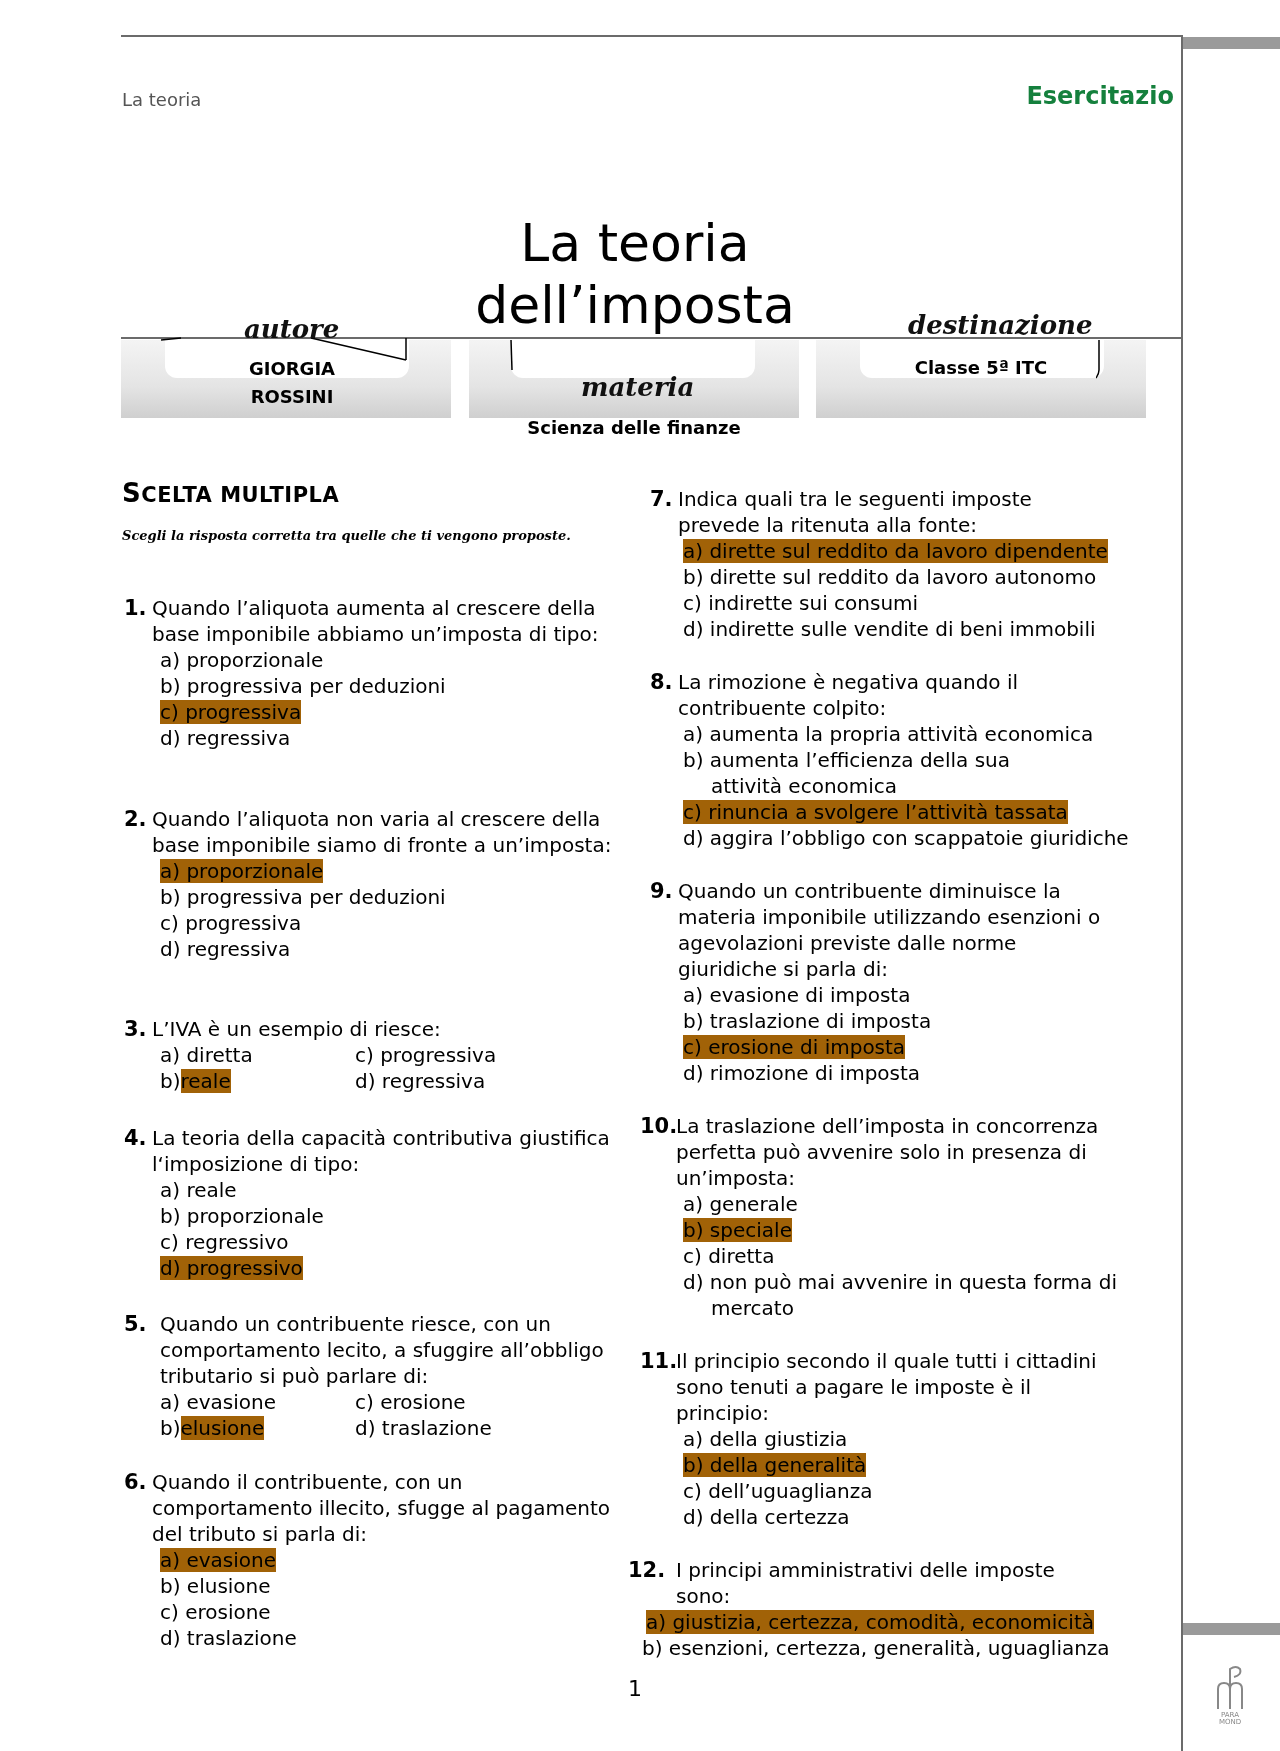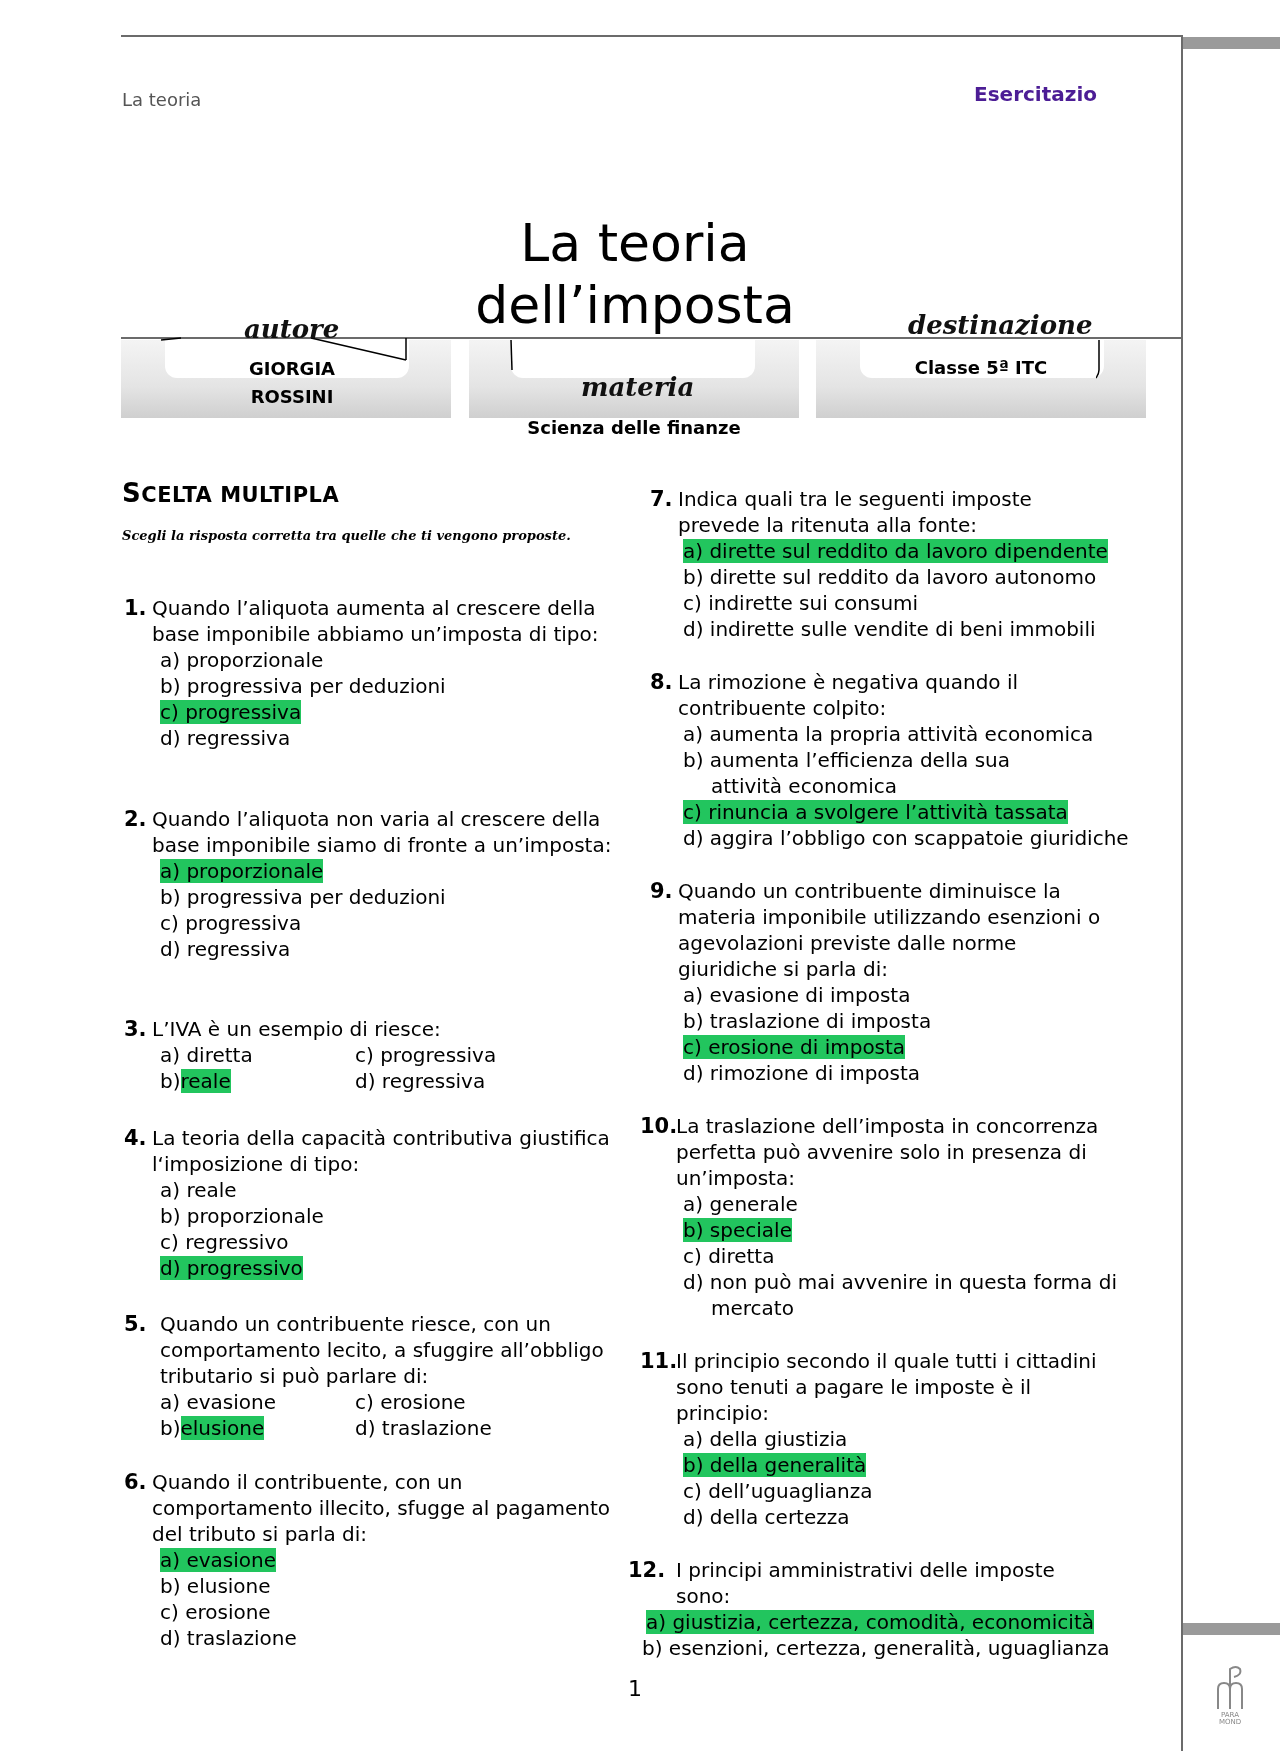--- a/index.html
+++ b/index.html
@@ -3,37 +3,37 @@
   <meta charset="utf-8">
   <style>
     html, body { margin:0; padding:0; }
     body { width:1280px; height:1751px; position:relative; background:#ffffff; overflow:hidden;
            font-family:"DejaVu Sans", sans-serif; color:#000; }
     .top-rule { position:absolute; left:121px; top:35px; width:1061px; height:2px; background:#6b6b6b; }
     .vert-rule { position:absolute; left:1181px; top:35px; width:2px; height:1716px; background:#6b6b6b; }
     .side-bar-top { position:absolute; left:1183px; top:37px; width:97px; height:12px; background:#9a9a9a; }
     .side-bar-bottom { position:absolute; left:1183px; top:1623px; width:97px; height:12px; background:#9a9a9a; }
     .running-left { position:absolute; left:122px; top:89px; font-size:18px; color:#555; }
-    .running-right { position:absolute; right:106px; top:82px; font-size:20px; font-weight:bold; color:#4c1d95; white-space:nowrap; overflow:hidden; width:200px; }
+    .running-right { position:absolute; right:106px; top:82px; font-size:24px; font-weight:bold; color:#15803d; white-space:nowrap; overflow:hidden; width:200px; text-align:right; }
     .title { position:absolute; left:440px; top:212px; width:390px; text-align:center; font-size:52px; line-height:62px; }
     .header-rule { position:absolute; left:121px; top:337px; width:1061px; height:2px; background:#6b6b6b; }
     .info-box { position:absolute; top:340px; height:78px;
                 background:linear-gradient(to bottom,#f4f4f4 0%,#e4e4e4 60%,#cfcfcf 100%); }
     .info-inner { position:absolute; top:0; height:38px; background:#ffffff; border-radius:0 0 12px 12px; }
     .box-label { position:absolute; font-family:"DejaVu Serif", serif; font-style:italic; font-weight:bold; font-size:26px; color:#111; white-space:nowrap; }
     .box-value { position:absolute; font-weight:bold; font-size:18px; text-align:center; line-height:28px; white-space:nowrap; }
     .section-title { position:absolute; left:122px; top:478px; font-size:26px; font-weight:bold; letter-spacing:0.5px; }
     .section-title .small { font-size:21px; }
     .instructions { position:absolute; left:122px; top:522px; width:500px; font-family:"DejaVu Serif", serif; font-style:italic; font-weight:bold; font-size:13px; line-height:27px; }
     .q { position:absolute; font-size:20px; line-height:26px; }
     .q .num { position:absolute; font-weight:bold; font-size:21px; }
     .q .stem { margin-left:28px; }
     .opt { display:block; margin-left:36px; white-space:nowrap; }
     .opt.wrap { white-space:normal; padding-left:28px; text-indent:-28px; }
-    .hl { background:#22c55e; }
+    .hl { background:#a16207; }
     .grid2 { margin-left:36px; display:grid; grid-template-columns:195px auto; }
     .page-num { position:absolute; left:628px; top:1676px; font-size:22px; }
     .logo { position:absolute; left:1210px; top:1665px; width:40px; height:60px; }
   </style>
 </head>
 <body>
 
 <div class="top-rule"></div>
 <div class="vert-rule"></div>
 <div class="side-bar-top"></div>

